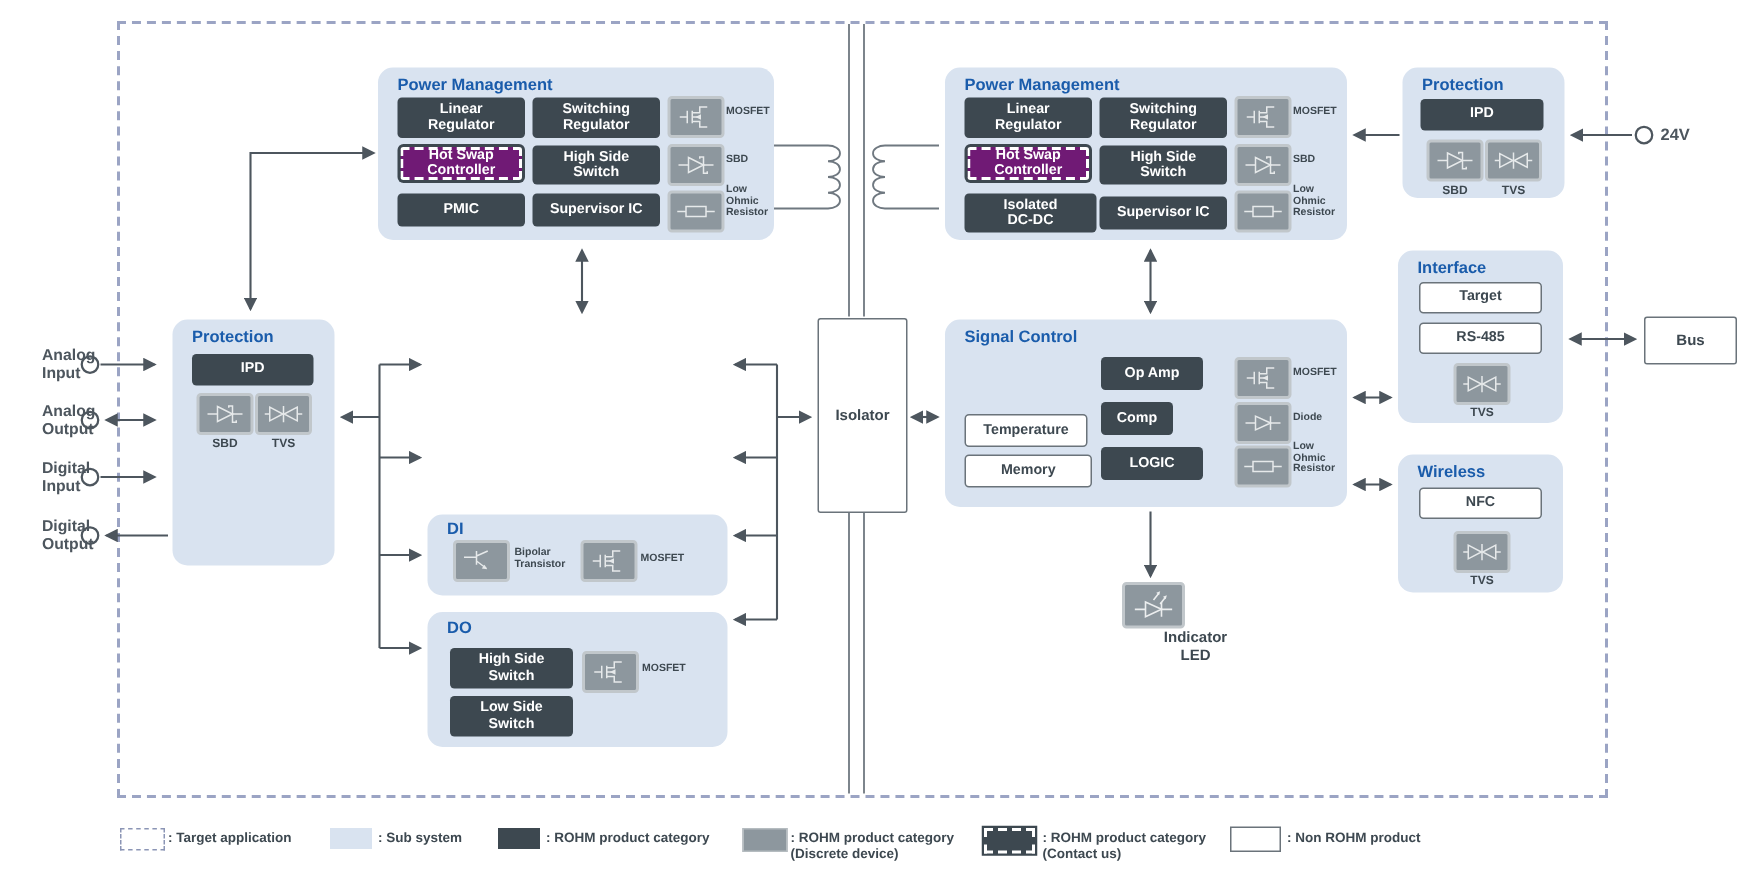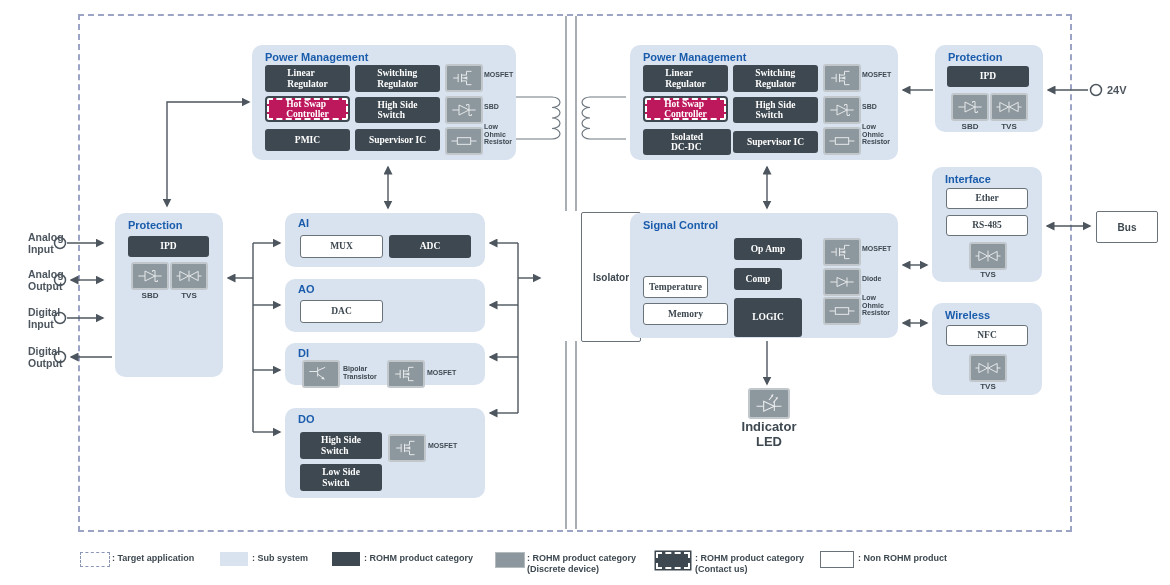--- a/index.html
+++ b/index.html
@@ -4,24 +4,24 @@
 <style>
   html,body{margin:0;padding:0;background:#fff;}
   #stage{position:relative;width:1170px;height:585px;background:#fff;
          font-family:"Liberation Sans",sans-serif;overflow:hidden;}
   .abs{position:absolute;}
   .dashed-border{position:absolute;left:78px;top:14px;width:990px;height:514px;
                  border:2px dashed #9ba4c4;}
   .panel{position:absolute;background:#d9e3f0;border-radius:10px;}
   .ptitle{position:absolute;left:13px;top:6px;font-size:11px;font-weight:bold;color:#1a5cab;white-space:nowrap;}
   .btn{position:absolute;display:flex;align-items:center;justify-content:center;
-       text-align:left;font-weight:bold;line-height:1.1;border-radius:3px;
-       font-size:9.5px;white-space:pre-line;padding:0 2px;box-sizing:border-box;font-family:Liberation Serif, serif;}
+       text-align:center;font-weight:bold;line-height:1.1;border-radius:3px;
+       font-size:9.5px;white-space:pre-line;padding:0 2px;box-sizing:border-box;}
   .btn.rohm{background:#3d4850;color:#fff;}
-  .btn.contact{background:#be185d;color:#fff;border:2px dashed #fff;box-shadow:0 0 0 2px #3d4850;border-radius:2px;}
+  .btn.contact{background:#701a75;color:#fff;border:2px dashed #fff;box-shadow:0 0 0 2px #3d4850;border-radius:2px;}
   .btn.plain{background:#fff;color:#3d4850;border:1.5px solid #6a737a;}
   .dev-icon{position:absolute;width:34px;height:24px;background:#8d979e;border:2px solid #c1c7cb;
             border-radius:3px;box-sizing:content-box;display:flex;align-items:center;justify-content:center;}
   .dev-icon.big{width:38px;height:27px;}
   .dev-label{position:absolute;font-size:7px;font-weight:bold;color:#3d4850;line-height:1.08;white-space:pre-line;}
   .under-label{position:absolute;font-size:8px;font-weight:bold;color:#3d4850;text-align:center;}
   .io-label{position:absolute;font-size:10.5px;font-weight:bold;color:#4d565e;line-height:1.15;white-space:pre-line;}
   .legend-text{position:absolute;font-size:9px;font-weight:bold;color:#3d4850;line-height:11px;white-space:pre-line;}
   .legend-swatch{position:absolute;}
   .whitebox{position:absolute;background:#fff;border:1.5px solid #6a737a;border-radius:2px;
@@ -242,32 +242,23 @@
           <g stroke="#e6e9ea" stroke-width="1.2" fill="none">
       <path d="M2 12h4 M28 12h4 M17 5.5v13"></path>
       <path d="M6 6.5L16.5 12L6 17.5z"></path>
       <path d="M28 6.5L17.5 12L28 17.5z"></path>
           </g>
         </svg>
       </span>
     <div class="under-label" style="left:55px;top:78px;width:38px;">TVS</div>
   </div>
 
-  <div class="panel" style="left:285px;top:213px;width:200px;height:54px;">
-    <span class="ptitle" style="top:4px;">AI</span>
-    <div class="btn plain" style="left:15px;top:22px;width:83px;height:23px;">MUX</div>
-    <div class="btn rohm" style="left:104px;top:22px;width:82px;height:23px;">ADC</div>
-  </div>
-
-  <div class="panel" style="left:285px;top:279px;width:200px;height:53px;">
-    <span class="ptitle" style="top:4px;">AO</span>
-    <div class="btn plain" style="left:15px;top:21px;width:83px;height:23px;">DAC</div>
-  </div>
-
-  <div class="panel" style="left:285px;top:343px;width:200px;height:42px;text-decoration:underline;">
+
+
+  <div class="panel" style="left:285px;top:343px;width:200px;height:54px;text-decoration:underline;">
     <span class="ptitle" style="top:4px;">DI</span>
     <span class="dev-icon" style="left:17px;top:17px;">
         <svg width="30" height="20" viewBox="0 0 34 24">
           <g stroke="#e6e9ea" stroke-width="1.2" fill="none">
       <path d="M3 9h10 M13 4v11 M13 8l9-4 M13 12l8 6"></path>
           </g>
       <path d="M21.5 18.5l-4.3-.6 2.2-3z" fill="#e6e9ea"></path>
         </svg>
       </span>
     <div class="dev-label" style="left:58px;top:22px;width:40px;">Bipolar Transistor</div>
@@ -294,29 +285,29 @@
           <g stroke="#e6e9ea" stroke-width="1.2" fill="none">
       <path d="M4 12h6 M10 7v10 M14 7v10"></path>
       <path d="M14 8.5h6V4h6 M14 15.5h6V20h6 M14 12h5"></path>
           </g>
       <path d="M16.5 12L21 9.8V14.2z" fill="#e6e9ea"></path>
         </svg>
       </span>
     <div class="dev-label" style="left:143px;top:34px;width:34px;">MOSFET</div>
   </div>
 
-  <div class="whitebox" style="left:545px;top:212px;width:58px;height:128px;margin-left:36px;">Isolator</div>
+  <div class="whitebox" style="left:545px;top:212px;width:58px;height:128px;">Isolator</div>
 
   <div class="panel" style="left:630px;top:213px;width:268px;height:125px;">
     <span class="ptitle">Signal Control</span>
-    <div class="btn plain" style="left:13px;top:63px;width:65px;height:22px;">Temperature</div>
+    <div class="btn plain" style="left:13px;top:63px;width:82px;height:22px;">Temperature</div>
     <div class="btn plain" style="left:13px;top:90px;width:85px;height:22px;">Memory</div>
     <div class="btn rohm" style="left:104px;top:25px;width:68px;height:22px;">Op Amp</div>
     <div class="btn rohm" style="left:104px;top:55px;width:48px;height:22px;">Comp</div>
-    <div class="btn rohm" style="left:104px;top:85px;width:68px;height:39px;">LOGIC</div>
+    <div class="btn rohm" style="left:104px;top:85px;width:68px;height:22px;">LOGIC</div>
     <span class="dev-icon" style="left:193px;top:25px;">
         <svg width="30" height="20" viewBox="0 0 34 24">
           <g stroke="#e6e9ea" stroke-width="1.2" fill="none">
       <path d="M4 12h6 M10 7v10 M14 7v10"></path>
       <path d="M14 8.5h6V4h6 M14 15.5h6V20h6 M14 12h5"></path>
           </g>
       <path d="M16.5 12L21 9.8V14.2z" fill="#e6e9ea"></path>
         </svg>
       </span>
     <div class="dev-label" style="left:232px;top:32px;width:34px;">MOSFET</div>
@@ -344,26 +335,26 @@
       <svg width="34" height="24" viewBox="0 0 38 27">
         <g stroke="#eceeef" stroke-width="1.2" fill="none">
       <path d="M5 16h8 M25 16h8 M25 10.5v11"></path>
       <path d="M13 10.5l12 5.5-12 5.5z"></path>
       <path d="M19 9l4-5 M24 12l4-5"></path>
         </g>
       <path d="M24 2.5l-2.9 1 2.1 2z" fill="#eceeef"></path>
       <path d="M29 5.5l-2.9 1 2.1 2z" fill="#eceeef"></path>
       </svg>
     </span>
-  <div class="under-label" style="left:738px;top:420px;width:62px;font-size:13px;line-height:1.15;white-space:pre-line;">Indicator
+  <div class="under-label" style="left:766px;top:420px;width:62px;font-size:10px;line-height:1.15;white-space:pre-line;">Indicator
 LED</div>
 
   <div class="panel" style="left:932px;top:167px;width:110px;height:115px;">
     <span class="ptitle">Interface</span>
-    <div class="btn plain" style="left:14px;top:21px;width:82px;height:21px;">Ether</div>
+    <div class="btn plain" style="left:14px;top:21px;width:82px;height:21px;">Target</div>
     <div class="btn plain" style="left:14px;top:48px;width:82px;height:21px;">RS-485</div>
     <span class="dev-icon" style="left:37px;top:75px;">
         <svg width="30" height="20" viewBox="0 0 34 24">
           <g stroke="#e6e9ea" stroke-width="1.2" fill="none">
       <path d="M2 12h4 M28 12h4 M17 5.5v13"></path>
       <path d="M6 6.5L16.5 12L6 17.5z"></path>
       <path d="M28 6.5L17.5 12L28 17.5z"></path>
           </g>
         </svg>
       </span>

